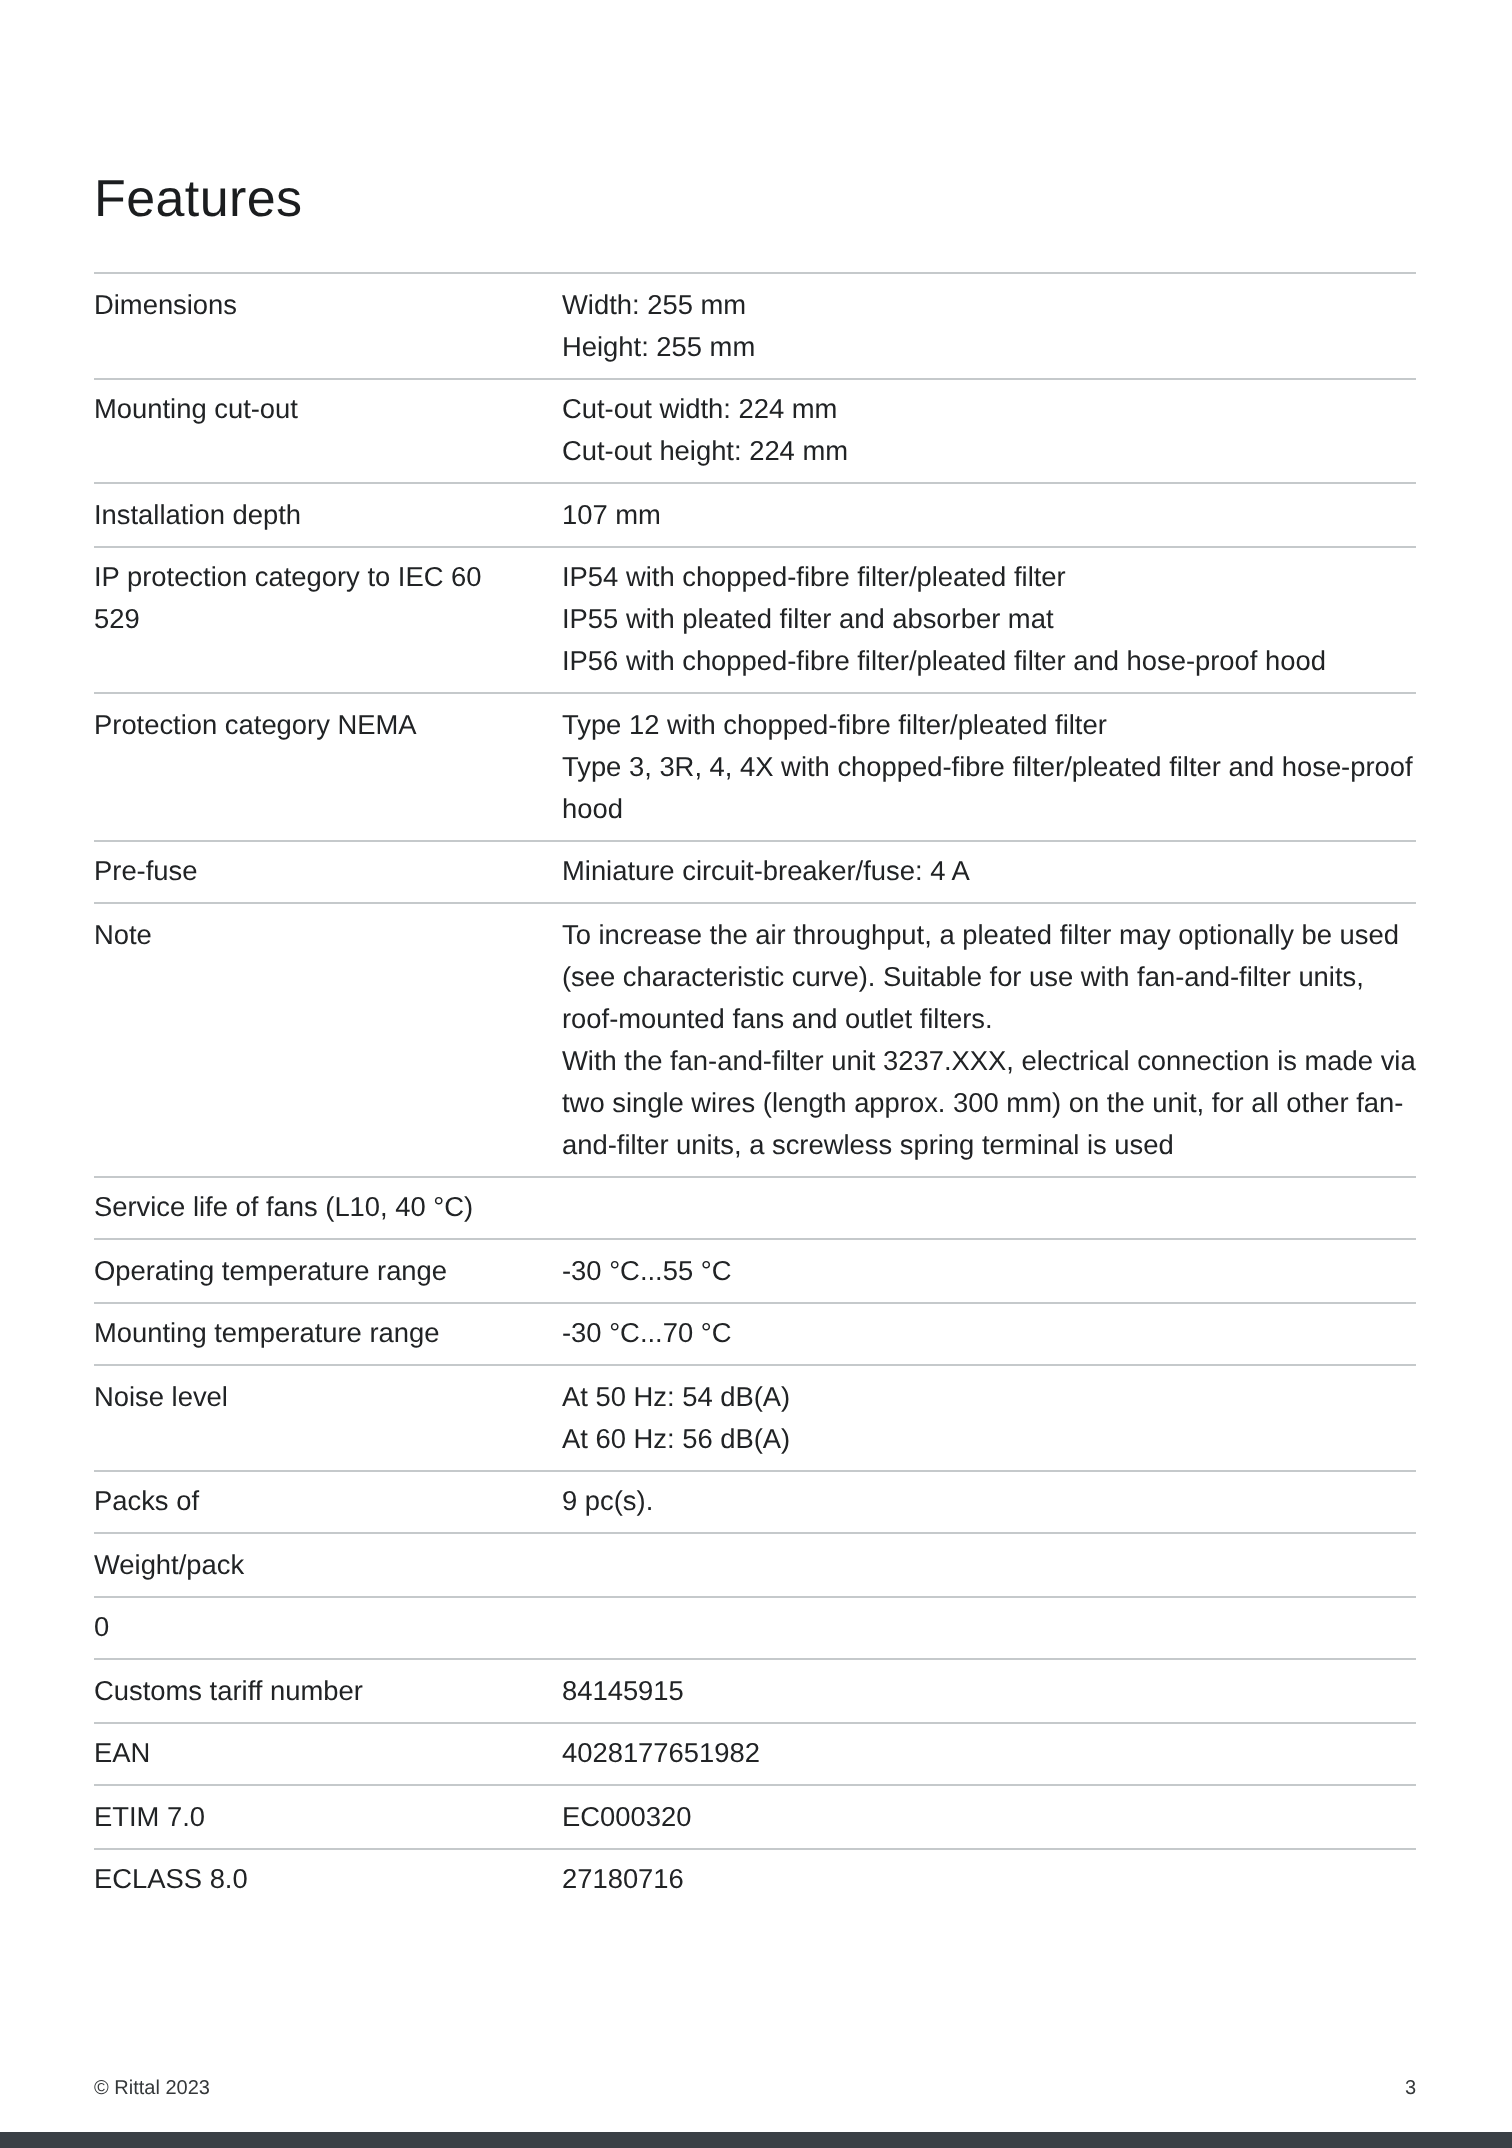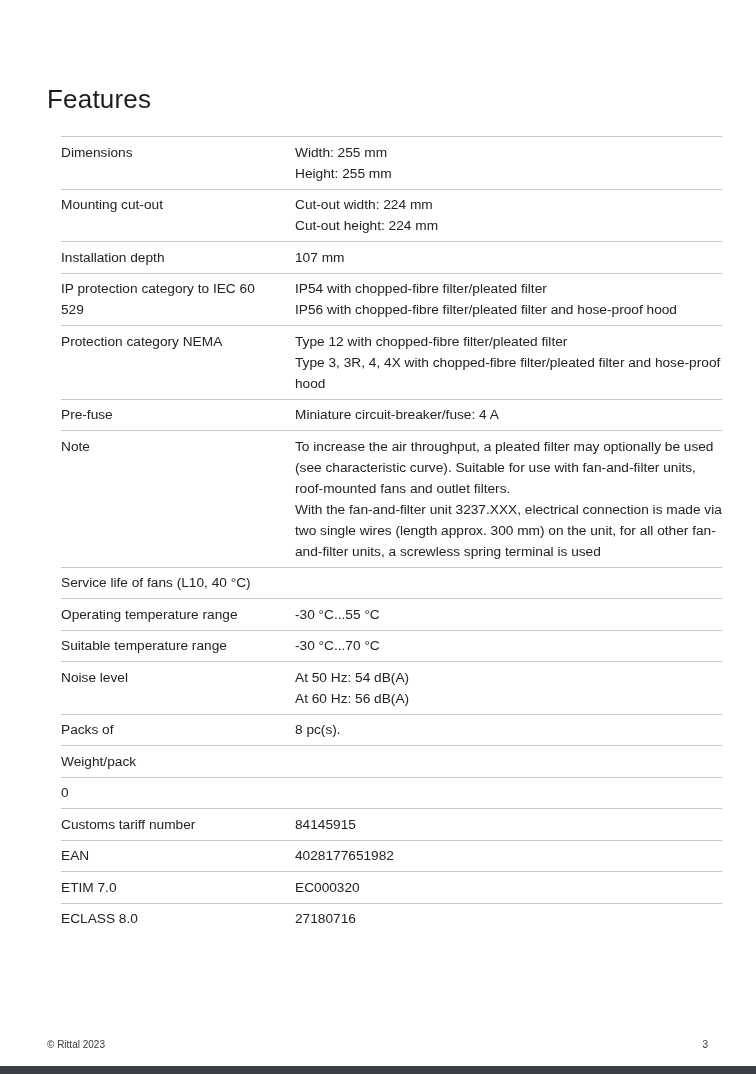--- a/index.html
+++ b/index.html
@@ -25,21 +25,21 @@
     left: 47px;
     top: 84px;
     font-size: 26px;
     line-height: 30px;
     font-weight: 400;
     color: #1b1d1f;
     letter-spacing: 0.2px;
   }
   .features-table {
     position: absolute;
-    left: 61px;
+    left: 47px;
     top: 136px;
     width: 661px;
   }
   .feature-row {
     display: grid;
     grid-template-columns: 234px 1fr;
     border-top: 1px solid #c5c9cb;
     padding: 4.5px 0 5px 0;
   }
   .row-label, .value-line {
@@ -93,20 +93,21 @@
     <div class="row-label">Installation depth</div>
     <div class="row-value">
           <div class="value-line">107 mm</div>
         </div>
   </div>
 
   <div class="feature-row">
     <div class="row-label">IP protection category to IEC 60 529</div>
     <div class="row-value">
           <div class="value-line">IP54 with chopped-fibre filter/pleated filter</div>
+          <div class="value-line">IP55 with pleated filter and absorber mat</div>
           <div class="value-line">IP56 with chopped-fibre filter/pleated filter and hose-proof hood</div>
         </div>
   </div>
 
   <div class="feature-row">
     <div class="row-label">Protection category NEMA</div>
     <div class="row-value">
           <div class="value-line">Type 12 with chopped-fibre filter/pleated filter</div>
           <div class="value-line">Type 3, 3R, 4, 4X with chopped-fibre filter/pleated filter and hose-proof hood</div>
         </div>
@@ -132,38 +133,38 @@
   </div>
 
   <div class="feature-row">
     <div class="row-label">Operating temperature range</div>
     <div class="row-value">
           <div class="value-line">-30 °C...55 °C</div>
         </div>
   </div>
 
   <div class="feature-row">
-    <div class="row-label">Suitable temperature range</div>
+    <div class="row-label">Mounting temperature range</div>
     <div class="row-value">
           <div class="value-line">-30 °C...70 °C</div>
         </div>
   </div>
 
   <div class="feature-row">
     <div class="row-label">Noise level</div>
     <div class="row-value">
           <div class="value-line">At 50 Hz: 54 dB(A)</div>
           <div class="value-line">At 60 Hz: 56 dB(A)</div>
         </div>
   </div>
 
   <div class="feature-row">
     <div class="row-label">Packs of</div>
     <div class="row-value">
-          <div class="value-line">8 pc(s).</div>
+          <div class="value-line">9 pc(s).</div>
         </div>
   </div>
 
   <div class="feature-row">
     <div class="row-label">Weight/pack</div>
   </div>
 
   <div class="feature-row">
     <div class="row-value">
           <div class="value-line">0</div>

